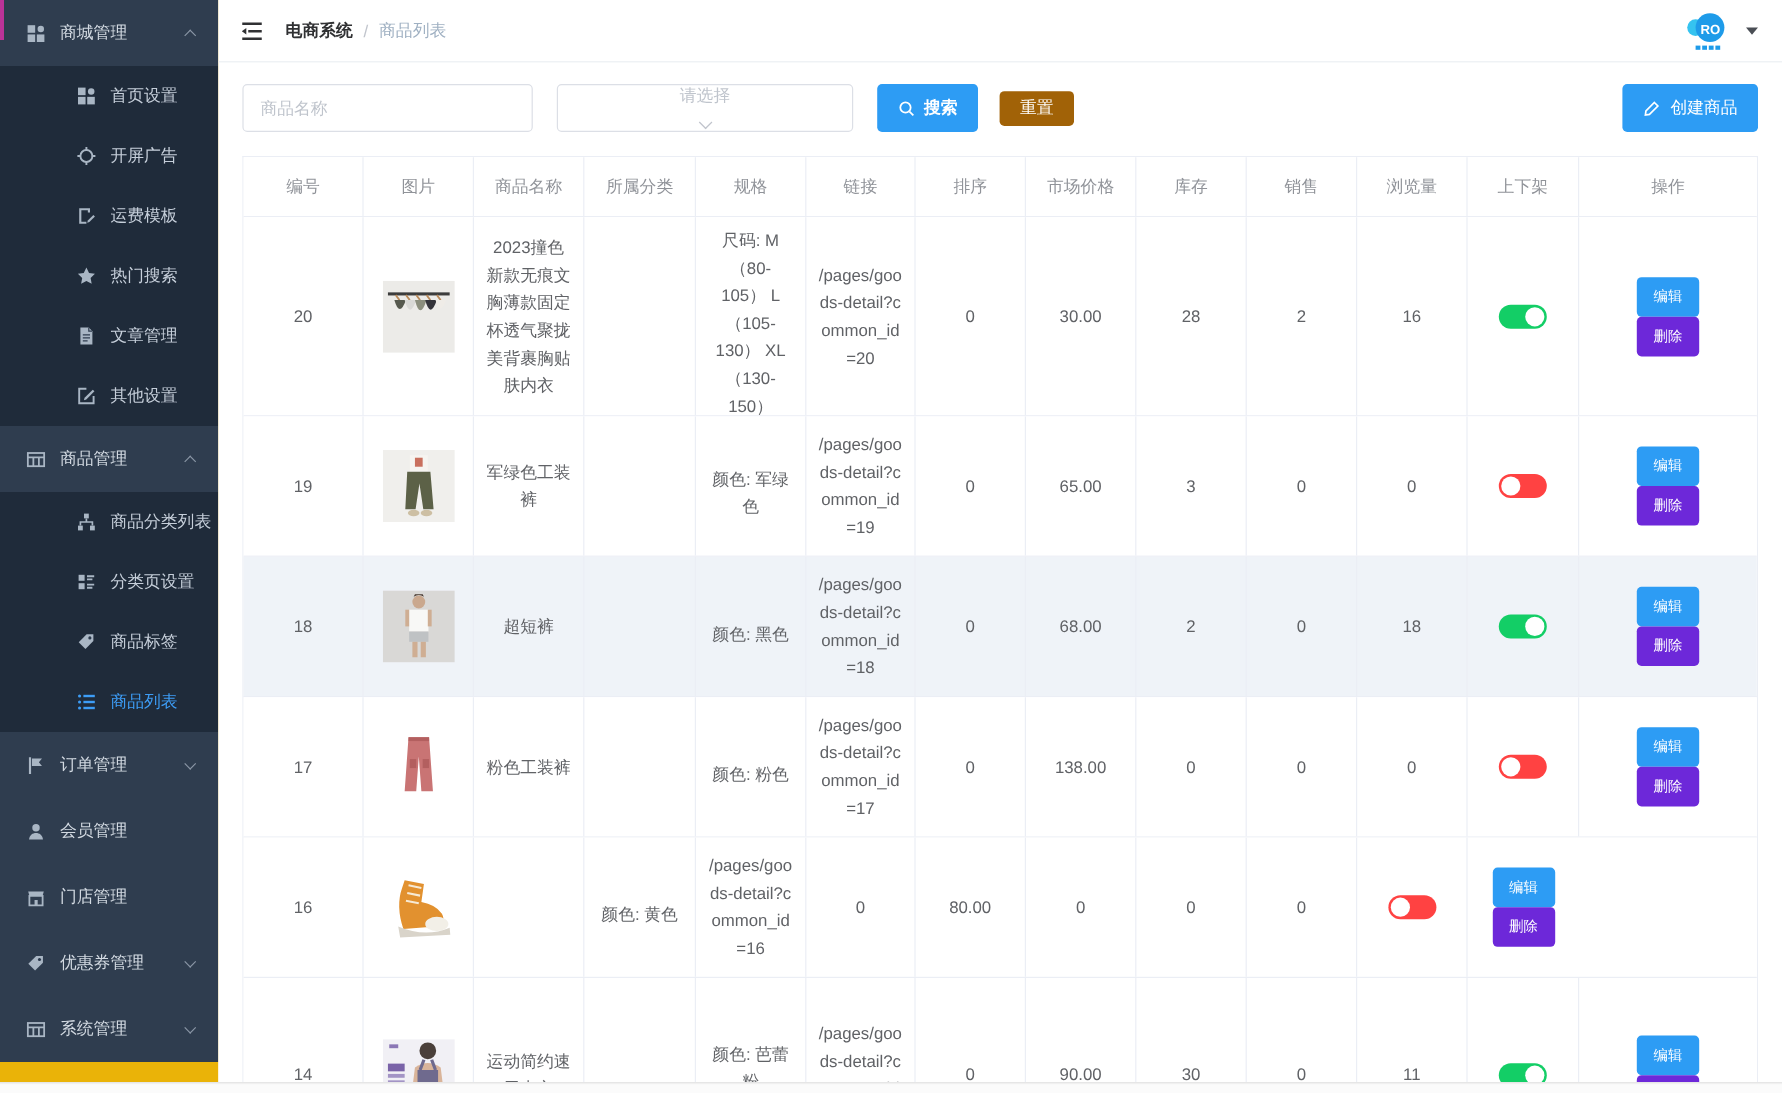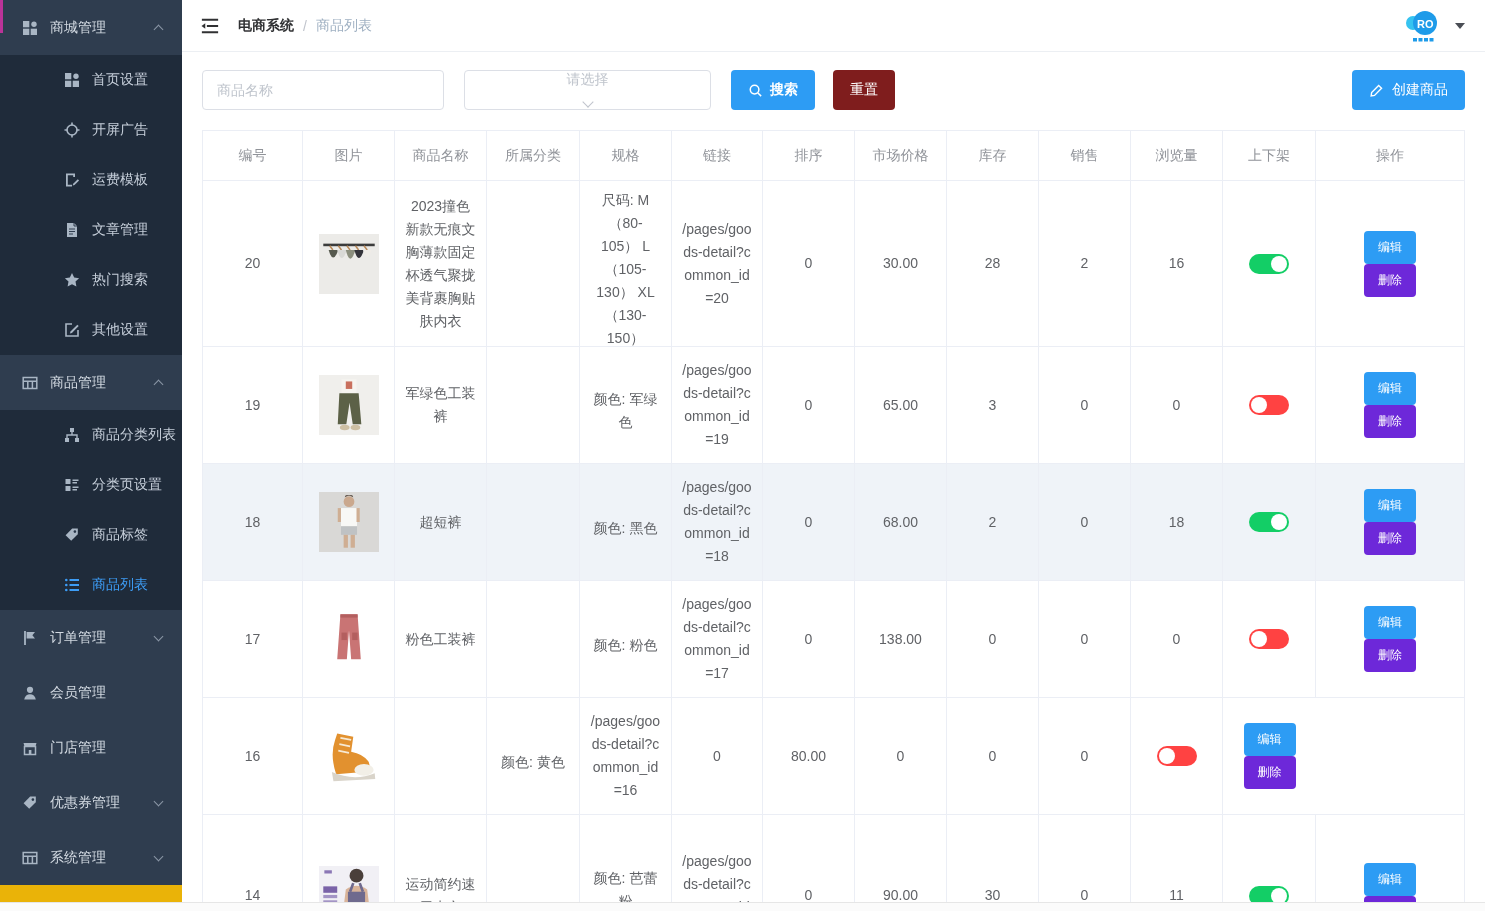--- a/index.html
+++ b/index.html
@@ -35,21 +35,21 @@
   .content { flex:1; padding:18px 20px 0 20px; overflow:hidden; }
 
   
   .toolbar { display:flex; align-items:center; margin-bottom:20px; }
   .text-input { width:242px; height:40px; border:1px solid #dcdfe6; border-radius:4px; padding:0 14px; font-size:14px; color:#606266; outline:none; margin-right:20px; font-family:inherit; }
   .text-input::placeholder { color:#bfc4cc; }
   .select { width:247px; height:40px; border:1px solid #dcdfe6; border-radius:4px; display:flex; align-items:center; justify-content:space-between; padding:0 14px; color:#bfc4cc; margin-right:20px; cursor:pointer;flex-direction:column; }
   .sel-chev { width:8px; height:8px; border-right:1.4px solid #c0c4cc; border-bottom:1.4px solid #c0c4cc; transform:rotate(45deg); margin-bottom:3px; }
   .btn { border:none; border-radius:4px; color:#fff; font-size:14px; cursor:pointer; display:flex; align-items:center; justify-content:center; font-family:inherit; }
   .btn-search { background:#2d9cf4; height:40px; padding:0 17px; gap:7px; margin-right:18px;font-weight:bold; }
-  .btn-reset  { background:#7f1d1d; height:40px; padding:12px 17px; }
+  .btn-reset  { background:#a16207; height:29px; padding:12px 17px; }
   .btn-create { background:#2d9cf4; height:40px; padding:0 17px; gap:8px; margin-left:auto;justify-content:space-between; }
   .btn svg { flex-shrink:0; }
 
   
   .table { border:1px solid #ebeef5; border-bottom:none;
            --cols:100px 92px 92px 93px 92px 91px 92px 92px 92px 92px 92px 93px 148px; }
   .tr { display:grid; grid-template-columns:var(--cols); border-bottom:1px solid #ebeef5; background:#fff; }
   .tr.hl { background:#eff3f8; }
   .tr.head { height:50px; }
   .th, .td { border-right:1px solid #ebeef5; display:flex; flex-direction:column; align-items:center; justify-content:center; text-align:center; padding:8px 10px; overflow:hidden; }
@@ -124,34 +124,34 @@
             <svg viewBox="0 0 16 16">
               <path d="M2 1.5h9v3.5h-1.8V3.2H3.8v9.6H8V14.5H2z" fill="currentColor"></path>
               <path d="M9.2 11.8l4.6-4.6 1.3 1.3-4.6 4.6-1.8.5z" fill="currentColor"></path>
             </svg>
           </span>
           <span class="s-label">运费模板</span>
         </div>
         <div class="side-item child">
           <span class="s-icon">
             <svg viewBox="0 0 16 16">
+              <path d="M8 1l2.2 4.5 4.9.7-3.6 3.4.9 4.9L8 12.2l-4.4 2.3.9-4.9L.9 6.2l4.9-.7z" fill="currentColor"></path>
+            </svg>
+          </span>
+          <span class="s-label">热门搜索</span>
+        </div>
+        <div class="side-item child">
+          <span class="s-icon">
+            <svg viewBox="0 0 16 16">
               <path d="M3 1h7l3 3v11H3z" fill="currentColor"></path>
               <path d="M10 1v3h3" fill="none" stroke="#2f3d4f" stroke-width="1"></path>
               <path d="M5 7h6M5 9.5h6M5 12h4" stroke="#2f3d4f" stroke-width="1"></path>
             </svg>
           </span>
           <span class="s-label">文章管理</span>
-        </div>
-        <div class="side-item child">
-          <span class="s-icon">
-            <svg viewBox="0 0 16 16">
-              <path d="M8 1l2.2 4.5 4.9.7-3.6 3.4.9 4.9L8 12.2l-4.4 2.3.9-4.9L.9 6.2l4.9-.7z" fill="currentColor"></path>
-            </svg>
-          </span>
-          <span class="s-label">热门搜索</span>
         </div>
         <div class="side-item child">
           <span class="s-icon">
             <svg viewBox="0 0 16 16">
               <path d="M14 8v6H2V2h6" fill="none" stroke="currentColor" stroke-width="1.6"></path>
               <path d="M6.5 9.5l6.8-6.8 1.4 1.4-6.8 6.8-2 .6z" fill="currentColor"></path>
             </svg>
           </span>
           <span class="s-label">其他设置</span>
         </div>

